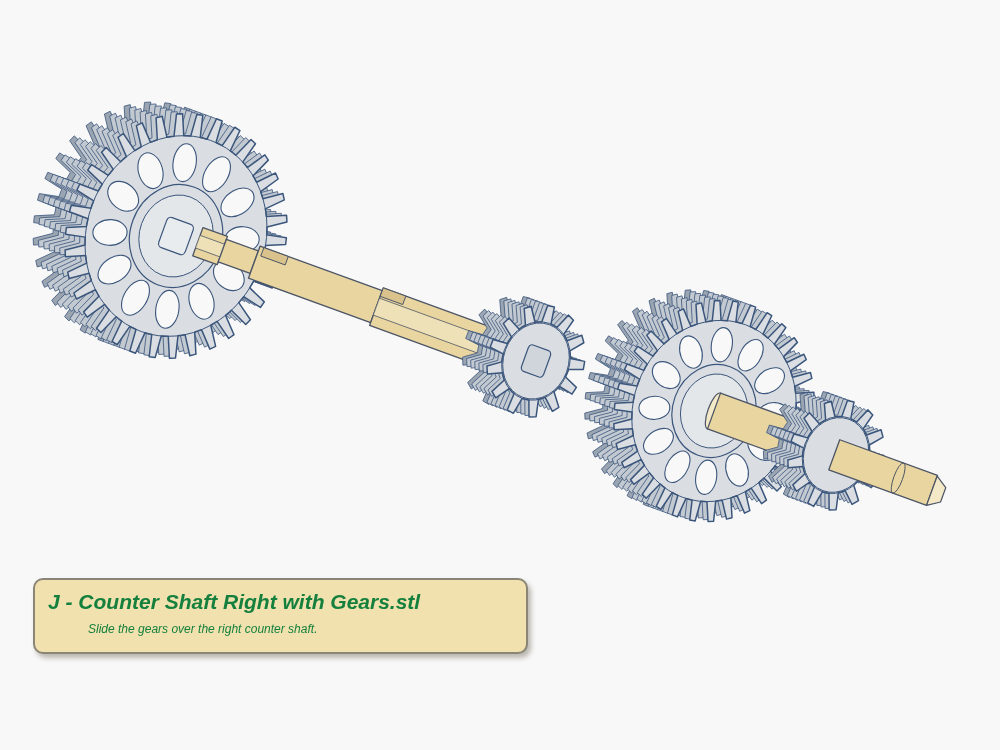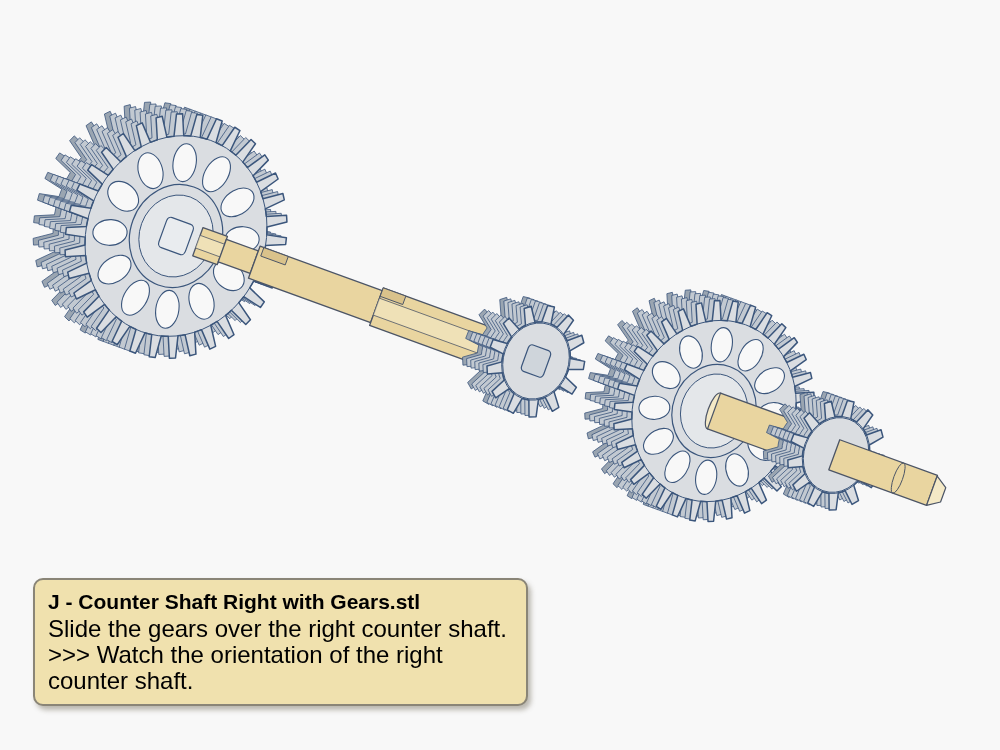--- a/index.html
+++ b/index.html
@@ -6,21 +6,21 @@
   body{background:#f8f8f8;font-family:"Liberation Sans",sans-serif;}
   .stage{position:relative;width:1000px;height:750px;overflow:hidden;background:#f8f8f8;}
   #scene{position:absolute;left:0;top:0;}
   .note{
     position:absolute;left:33px;top:578px;width:495px;box-sizing:border-box;
     background:#f0e1ae;border:2px solid #8a8577;border-radius:10px;
     padding:8px 13px 10px 13px;color:#141414;
     box-shadow:3px 4px 5px rgba(110,104,86,0.45);
   }
   .note-title{font-weight:bold;font-size:21px;line-height:28px;}
-  .note-line{font-size:24px;line-height:26px;}
+  .note-line{font-size:12px;line-height:26px;margin-left:40px;}
 </style>
 </head>
 <body>
 
 <div class="stage" style="background: rgb(248, 248, 248);">
 
   <svg id="scene" width="1000" height="750" viewBox="0 0 1000 750">
       <g>
         <g transform="translate(-31.95 -11.63) translate(176 236) rotate(20) scale(0.88 1)">
           <path d="M101.7 0.0 L101.6 4.9 L123.7 9.2 L123.0 16.0 L100.5 15.7 L99.9 18.7 L98.9 23.5 L119.9 31.7 L117.9 38.3 L95.9 33.9 L94.8 36.7 L92.9 41.2 L112.0 53.2 L108.9 59.3 L88.0 50.9 L86.5 53.5 L83.8 57.6 L100.3 72.9 L96.1 78.3 L77.1 66.2 L75.1 68.5 L71.8 72.0 L85.2 90.1 L80.1 94.7 L63.6 79.3 L61.3 81.1 L57.3 84.0 L67.2 104.2 L61.3 107.8 L48.0 89.6 L45.3 91.0 L40.9 93.1 L46.9 114.8 L40.5 117.2 L30.7 96.9 L27.8 97.8 L23.1 99.0 L25.0 121.4 L18.3 122.6 L12.4 100.9 L9.4 101.2 L4.5 101.6 L2.3 124.0 L-4.6 123.9 L-6.4 101.5 L-9.4 101.2 L-14.2 100.7 L-20.5 122.3 L-27.3 121.0 L-24.9 98.6 L-27.8 97.8 L-32.5 96.3 L-42.6 116.4 L-49.0 113.9 L-42.6 92.3 L-45.3 91.0 L-49.6 88.7 L-63.3 106.6 L-69.1 102.9 L-58.9 82.9 L-61.3 81.1 L-65.1 78.1 L-81.8 93.2 L-86.9 88.5 L-73.1 70.7 L-75.1 68.5 L-78.3 64.8 L-97.6 76.5 L-101.6 71.0 L-84.8 56.1 L-86.5 53.5 L-88.9 49.3 L-110.0 57.3 L-113.0 51.1 L-93.7 39.5 L-94.8 36.7 L-96.5 32.1 L-118.6 36.1 L-120.4 29.5 L-99.4 21.6 L-99.9 18.7 L-100.7 13.9 L-123.2 13.7 L-123.8 6.9 L-101.6 3.0 L-101.7 0.0 L-101.6 -4.9 L-123.7 -9.2 L-123.0 -16.0 L-100.5 -15.7 L-99.9 -18.7 L-98.9 -23.5 L-119.9 -31.7 L-117.9 -38.3 L-95.9 -33.9 L-94.8 -36.7 L-92.9 -41.2 L-112.0 -53.2 L-108.9 -59.3 L-88.0 -50.9 L-86.5 -53.5 L-83.8 -57.6 L-100.3 -72.9 L-96.1 -78.3 L-77.1 -66.2 L-75.1 -68.5 L-71.8 -72.0 L-85.2 -90.1 L-80.1 -94.7 L-63.6 -79.3 L-61.3 -81.1 L-57.3 -84.0 L-67.2 -104.2 L-61.3 -107.8 L-48.0 -89.6 L-45.3 -91.0 L-40.9 -93.1 L-46.9 -114.8 L-40.5 -117.2 L-30.7 -96.9 L-27.8 -97.8 L-23.1 -99.0 L-25.0 -121.4 L-18.3 -122.6 L-12.4 -100.9 L-9.4 -101.2 L-4.5 -101.6 L-2.3 -124.0 L4.6 -123.9 L6.4 -101.5 L9.4 -101.2 L14.2 -100.7 L20.5 -122.3 L27.3 -121.0 L24.9 -98.6 L27.8 -97.8 L32.5 -96.3 L42.6 -116.4 L49.0 -113.9 L42.6 -92.3 L45.3 -91.0 L49.6 -88.7 L63.3 -106.6 L69.1 -102.9 L58.9 -82.9 L61.3 -81.1 L65.1 -78.1 L81.8 -93.2 L86.9 -88.5 L73.1 -70.7 L75.1 -68.5 L78.3 -64.8 L97.6 -76.5 L101.6 -71.0 L84.8 -56.1 L86.5 -53.5 L88.9 -49.3 L110.0 -57.3 L113.0 -51.1 L93.7 -39.5 L94.8 -36.7 L96.5 -32.1 L118.6 -36.1 L120.4 -29.5 L99.4 -21.6 L99.9 -18.7 L100.7 -13.9 L123.2 -13.7 L123.8 -6.9 L101.6 -3.0 Z" fill="#9aa5b1" stroke="#3b567c" stroke-width="0.8" stroke-linejoin="round" vector-effect="non-scaling-stroke"></path>
@@ -217,19 +217,18 @@
           <circle r="38.023999999999994" fill="none" stroke="#3b567c" stroke-width="1" vector-effect="non-scaling-stroke"></circle>
         </g>
       </g>
       <g transform="translate(714 411) rotate(20)">
         <rect x="128" y="-16" width="104" height="32" fill="#e9d5a0" stroke="#4c5566" stroke-width="1.3" stroke-linejoin="round" vector-effect="non-scaling-stroke"></rect>
         <ellipse cx="196" cy="0" rx="4.48" ry="16" fill="none" stroke="#4c5566" stroke-width="1" vector-effect="non-scaling-stroke"></ellipse>
         <path d="M 232 -15.2 L 244 -7.2 L 244 8 L 232 16 Z" fill="#f4e9c6" stroke="#4c5566" stroke-width="1.2" stroke-linejoin="round" vector-effect="non-scaling-stroke"></path>
       </g>
     </svg>
 
-  <div class="note" style="background: rgb(240, 225, 174); border-color: rgb(138, 133, 119); color: #000000;">
+  <div class="note" style="background: rgb(240, 225, 174); border-color: rgb(138, 133, 119); color: #15803d; font-style: italic;">
     <div class="note-title">J - Counter Shaft Right with Gears.stl</div>
     <div class="note-line">Slide the gears over the right counter shaft.</div>
-    <div class="note-line">&gt;&gt;&gt; Watch the orientation of the right counter shaft.</div>
   </div>
 
 </div>
 
 </body></html>

